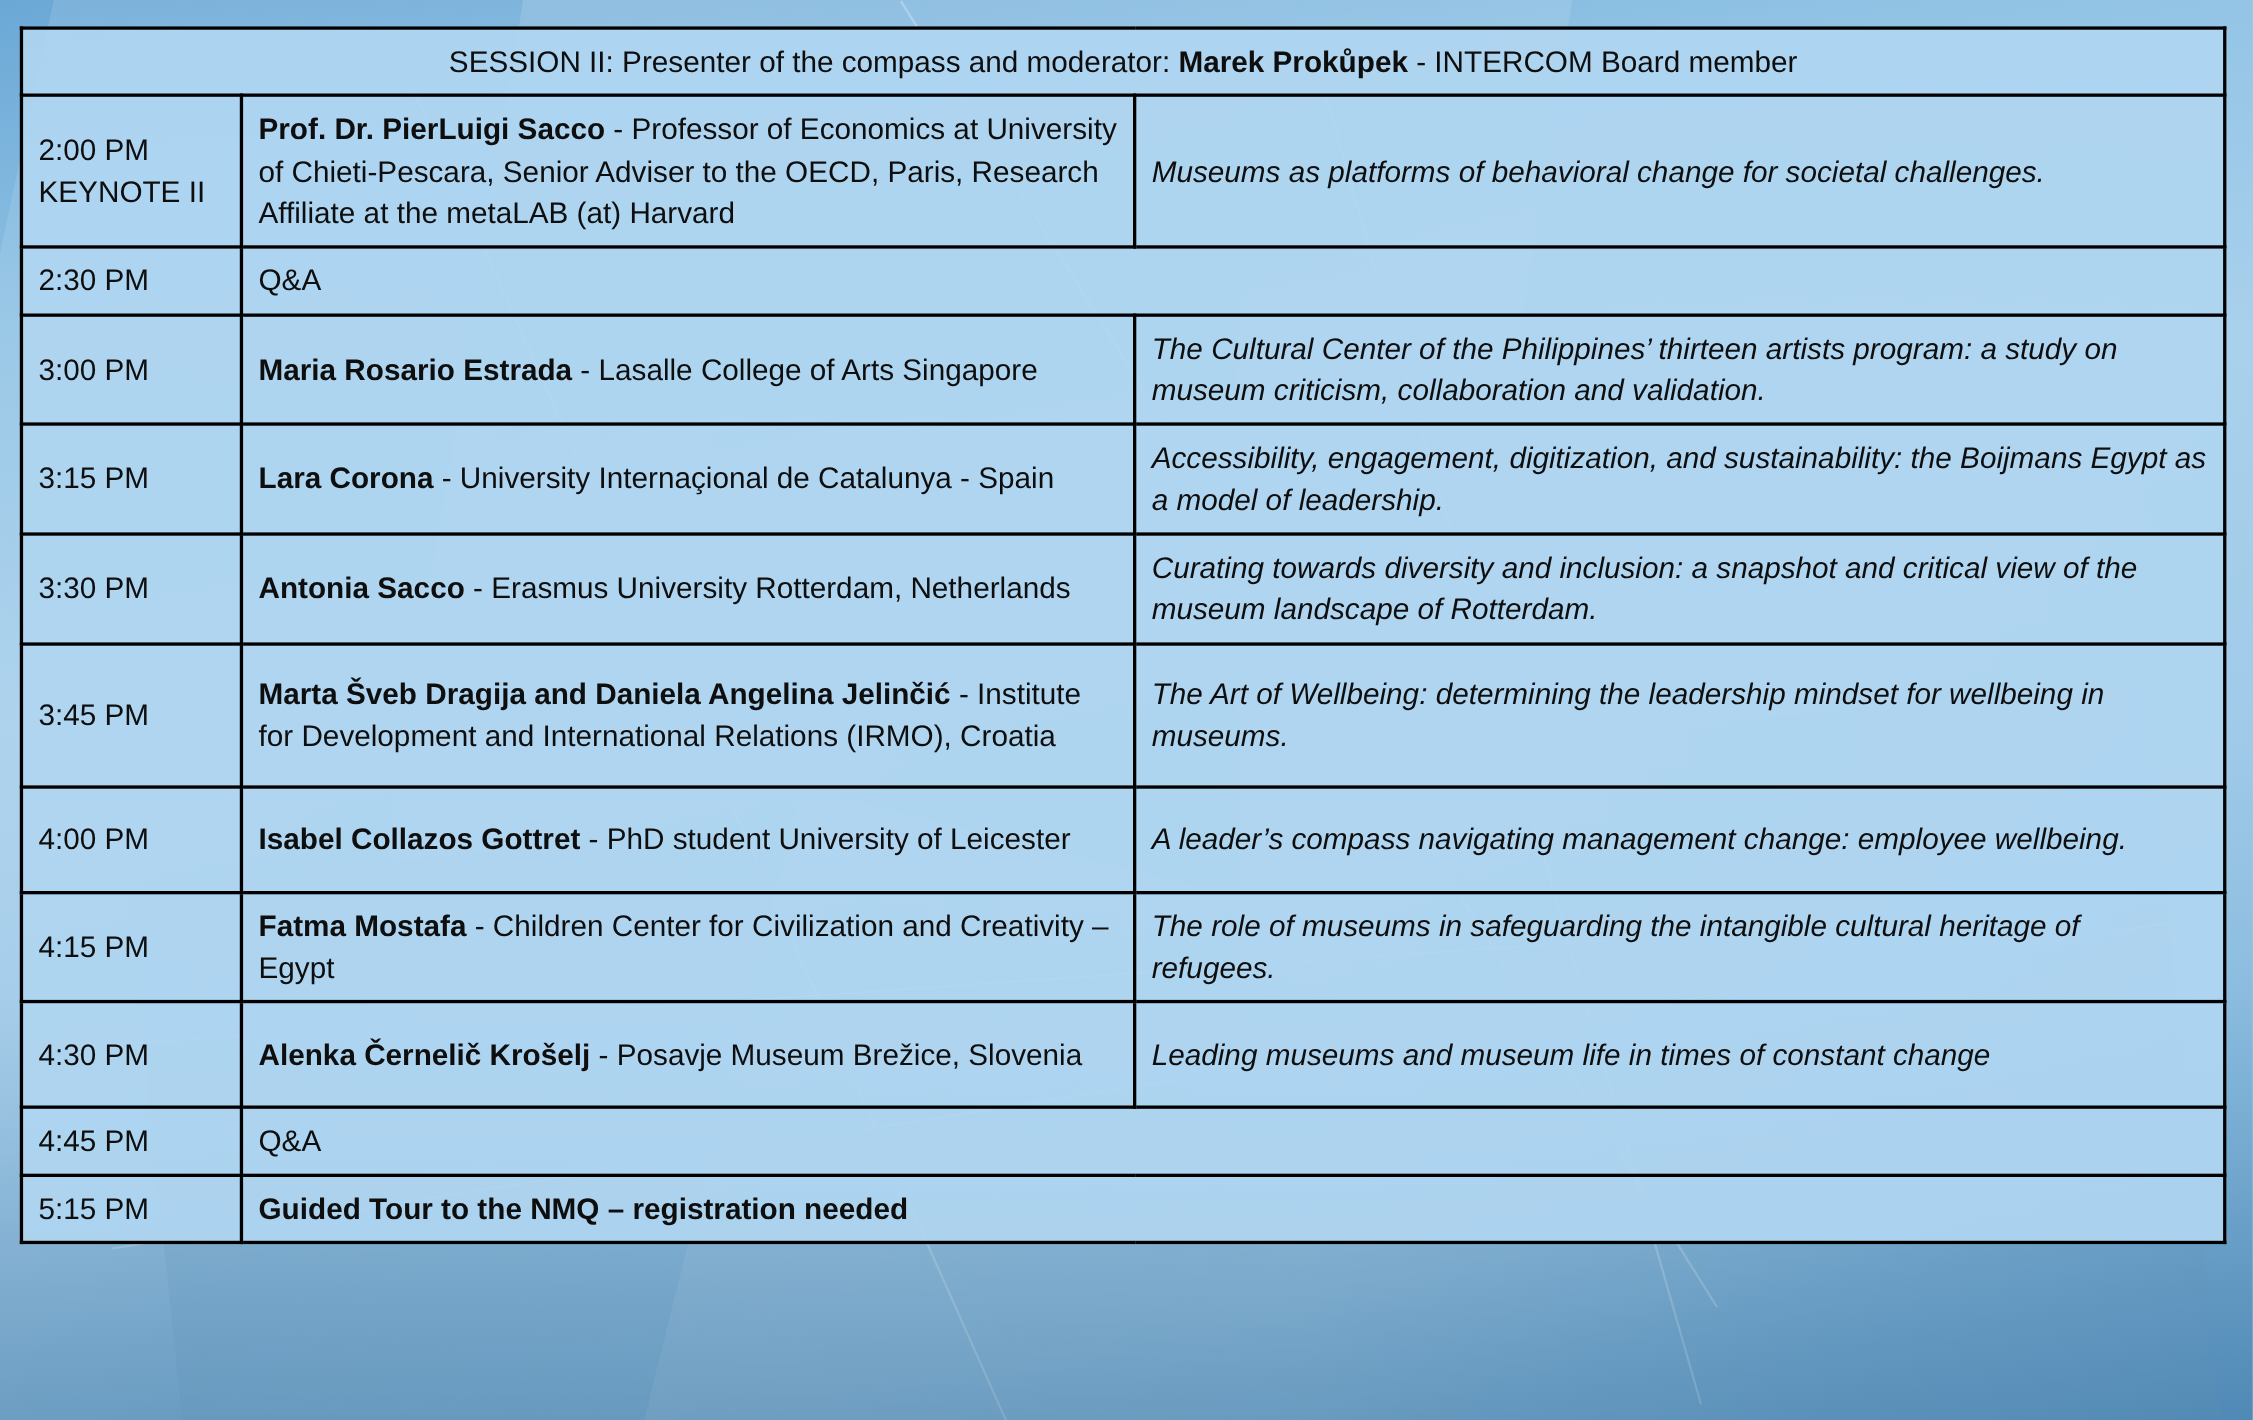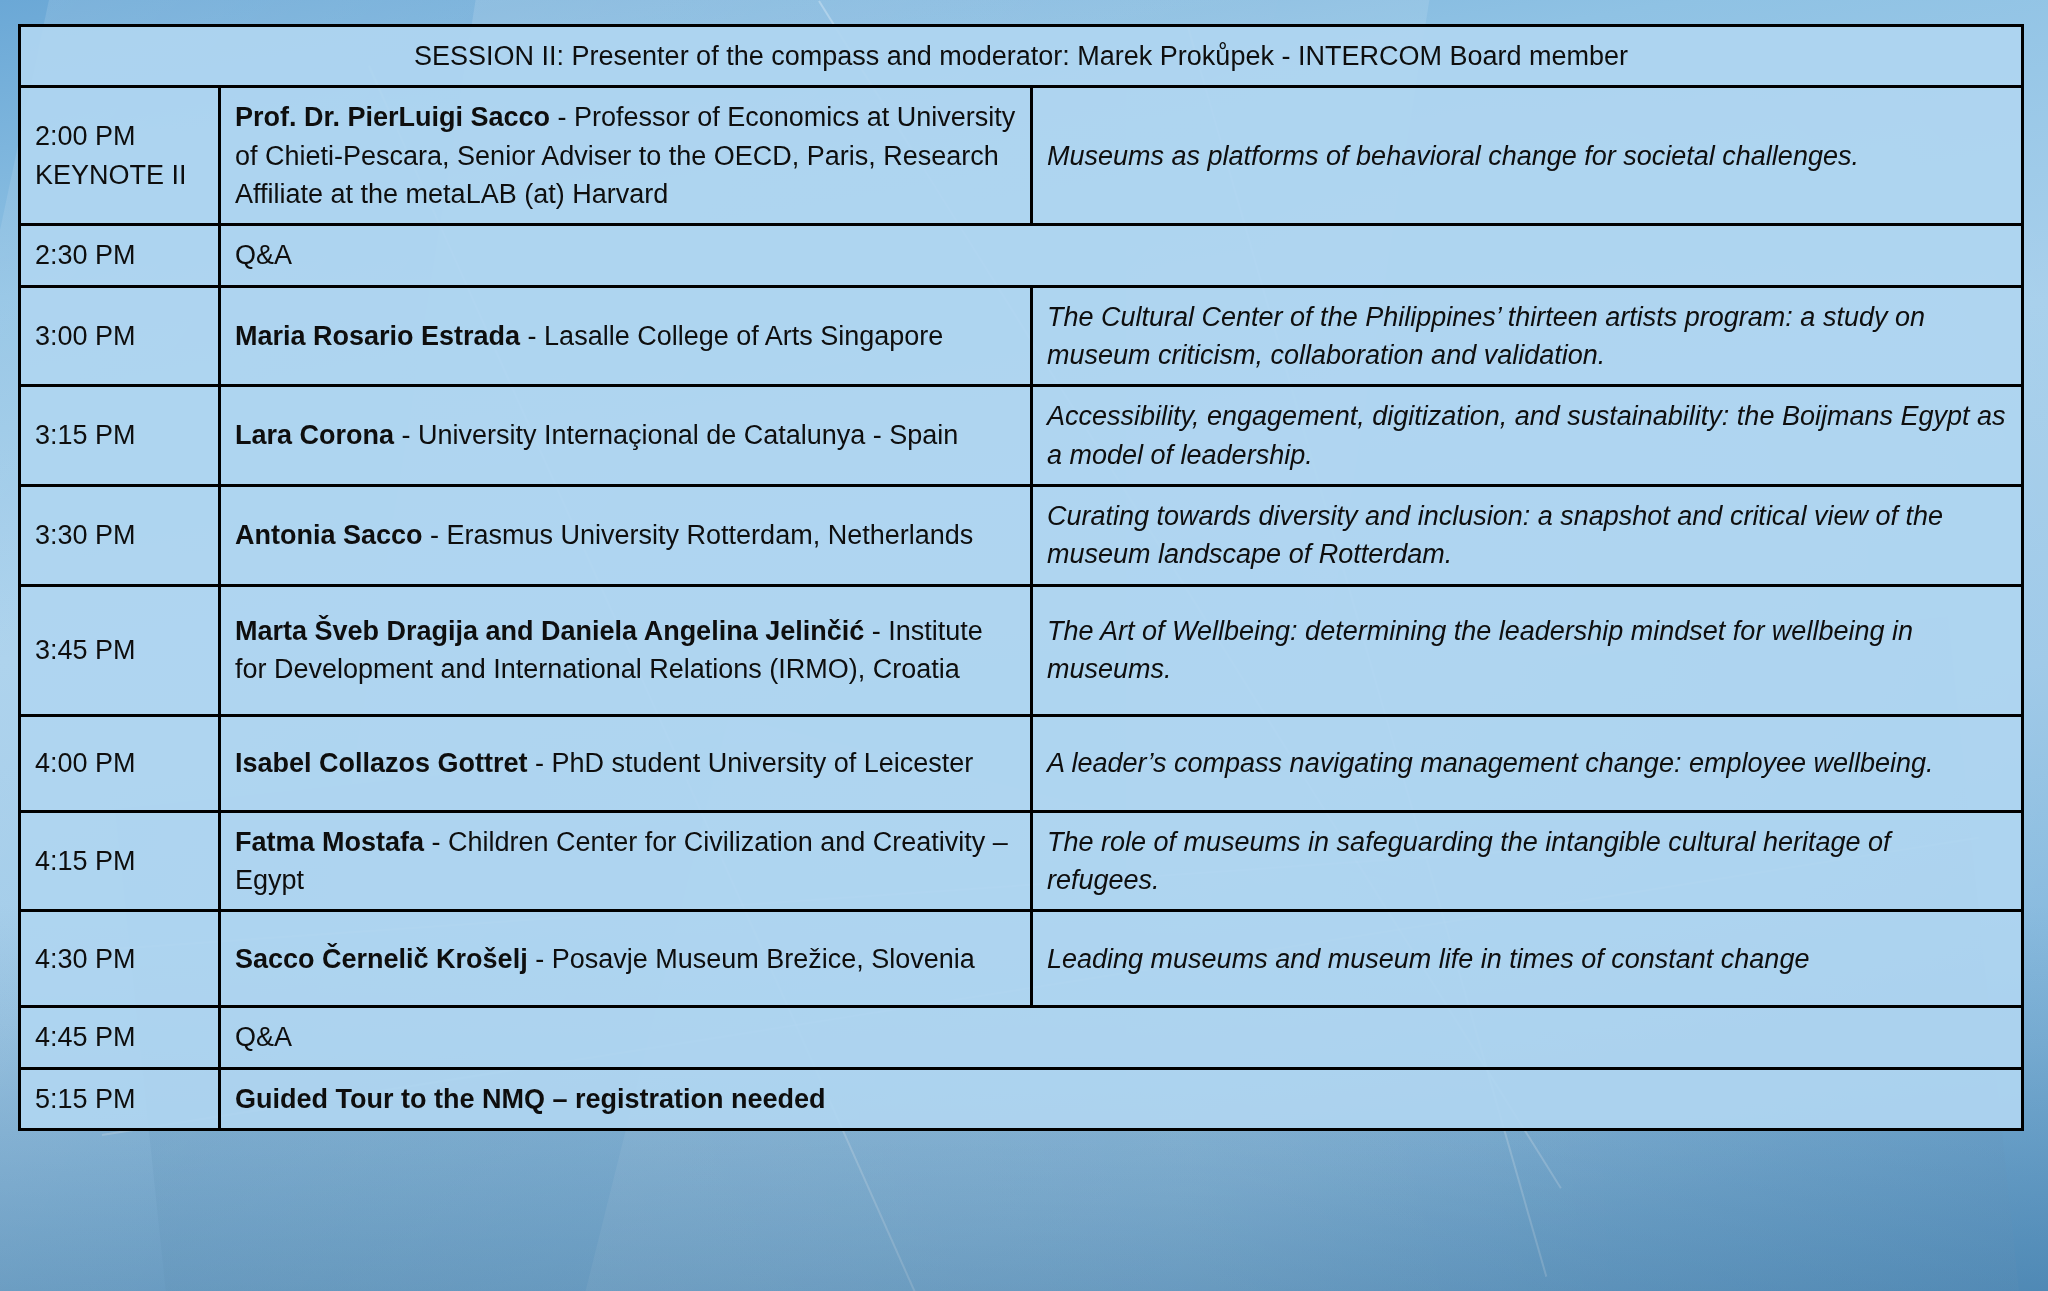--- a/index.html
+++ b/index.html
@@ -104,21 +104,21 @@
   td.who .nm { font-weight: bold; }
   td.title {
     font-style: italic;
     font-size: 27px;
   }
   td.header-cell {
     text-align: center;
     font-size: 28px;
     padding: 14px 10px;
   }
-  td.header-cell .nm { font-weight: normal; }
+  td.header-cell .nm { font-weight: bold; }
   td.full {
     font-size: 27px;
   }
   td.center-bold {
     text-align: left;
     font-weight: bold;
     font-size: 28px;
   }
   .tall  { height: 130px; }
   .med   { height: 96px; }
@@ -215,21 +215,21 @@
         <td class="time">4:15 PM</td>
         <td class="who">
           <span class="nm">Fatma Mostafa</span><span> - Children Center for Civilization and Creativity – Egypt</span>
         </td>
         <td class="title">The role of museums in safeguarding the intangible cultural heritage of refugees.</td>
       </tr>
 
       <tr class="med">
         <td class="time">4:30 PM</td>
         <td class="who">
-          <span class="nm">Sacco Černelič Krošelj</span><span> - Posavje Museum Brežice, Slovenia</span>
+          <span class="nm">Alenka Černelič Krošelj</span><span> - Posavje Museum Brežice, Slovenia</span>
         </td>
         <td class="title">Leading museums and museum life in times of constant change</td>
       </tr>
 
       <tr class="short">
         <td class="time">4:45 PM</td>
         <td class="full" colspan="2">Q&amp;A</td>
       </tr>
 
       <tr class="short">

